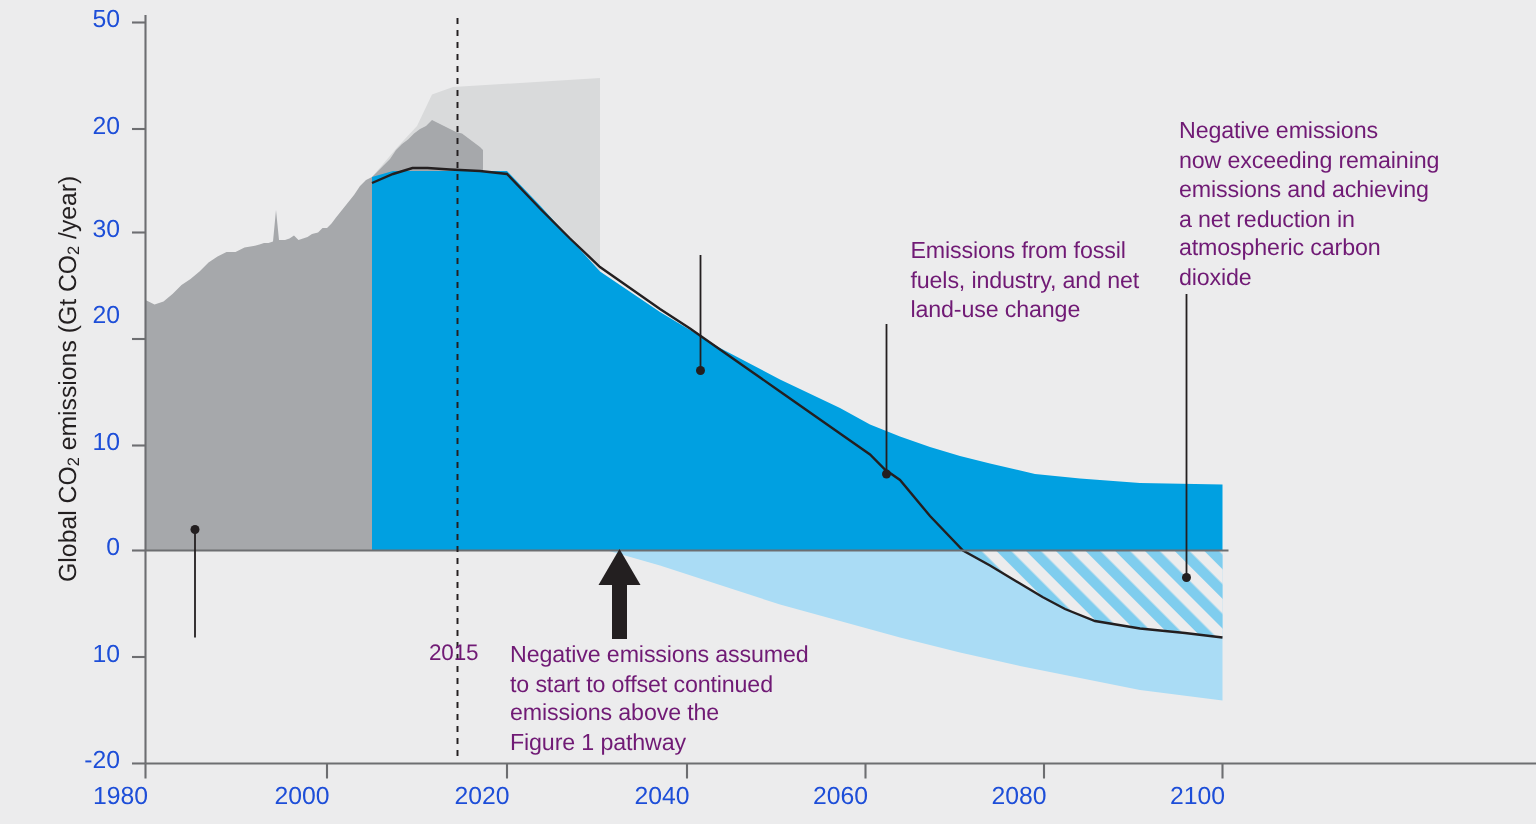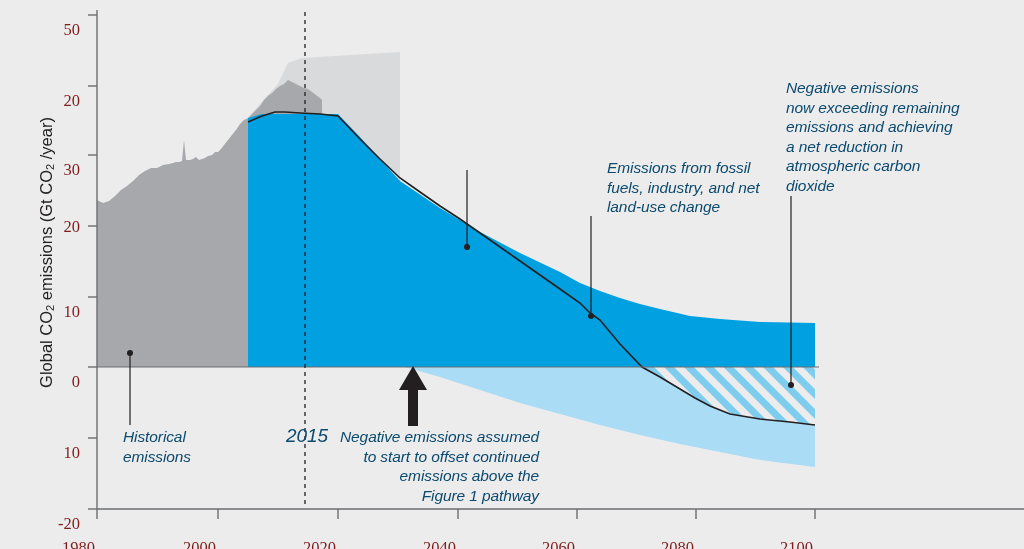--- a/index.html
+++ b/index.html
@@ -25,44 +25,42 @@
     left: 0;
     top: 0;
     width: 1024px;
     height: 549px;
   }
   .anno {
     position: absolute;
     font-family: "Liberation Sans", sans-serif;
     font-size: 15.5px;
     line-height: 19.5px;
-    color: #0c4a6e;
+    color: #701a75;
     white-space: pre-line;
     letter-spacing: -0.1px;
-    font-style: italic;
   }
   .ylabel {
     position: absolute;
     left: -104px;
     top: 243px;
     width: 300px;
     transform: rotate(-90deg);
     transform-origin: center center;
     text-align: center;
     font-size: 16.5px;
     color: #231f20;
     font-family: "Liberation Sans", sans-serif;
   }
   .ylabel sub { font-size: 11px; vertical-align: baseline; position: relative; top: 2px; }
   .tick {
     position: absolute;
     font-size: 16.5px;
-    color: #7f1d1d;
-    font-family: Liberation Serif, serif;
-    margin-top: 16px;
+    color: #1d4ed8;
+    font-family: Liberation Sans, sans-serif;
   }
   .ytick { text-align: right; width: 48px; }
   .xtick { text-align: left; width: 70px; }
 </style>
 </head>
 <body>
 
 <div id="figure">
 
   <svg class="plot" viewBox="0 0 1024 549">
@@ -185,35 +183,33 @@
   <div class="tick ytick" style="left:32px; top:498px;">-20</div>
 
   <div class="tick xtick" style="left:62px;  top:522px;">1980</div>
   <div class="tick xtick" style="left:183px; top:522px;">2000</div>
   <div class="tick xtick" style="left:303px; top:522px;">2020</div>
   <div class="tick xtick" style="left:423px; top:522px;">2040</div>
   <div class="tick xtick" style="left:542px; top:522px;">2060</div>
   <div class="tick xtick" style="left:661px; top:522px;">2080</div>
   <div class="tick xtick" style="left:780px; top:522px;">2100</div>
 
-  <div class="anno" style="left:123px; top:427px;">Historical
-emissions</div>
 
 
   <div class="anno" style="left:587px; top:158px;margin-left:20px;">Emissions from fossil
 fuels, industry, and net
 land-use change</div>
 
   <div class="anno" style="left:786px; top:78px;">Negative emissions
 now exceeding remaining
 emissions and achieving
 a net reduction in
 atmospheric carbon
 dioxide</div>
 
-  <div class="anno" style="left:340px; top:427px;text-align:right;">Negative emissions assumed
+  <div class="anno" style="left:340px; top:427px;">Negative emissions assumed
 to start to offset continued
 emissions above the
 Figure 1 pathway</div>
 
-  <div class="anno" style="left:286px; top:426px; font-size:19px;">2015</div>
+  <div class="anno" style="left:286px; top:426px; font-size:15px;">2015</div>
 
 </div>
 
 </body></html>

